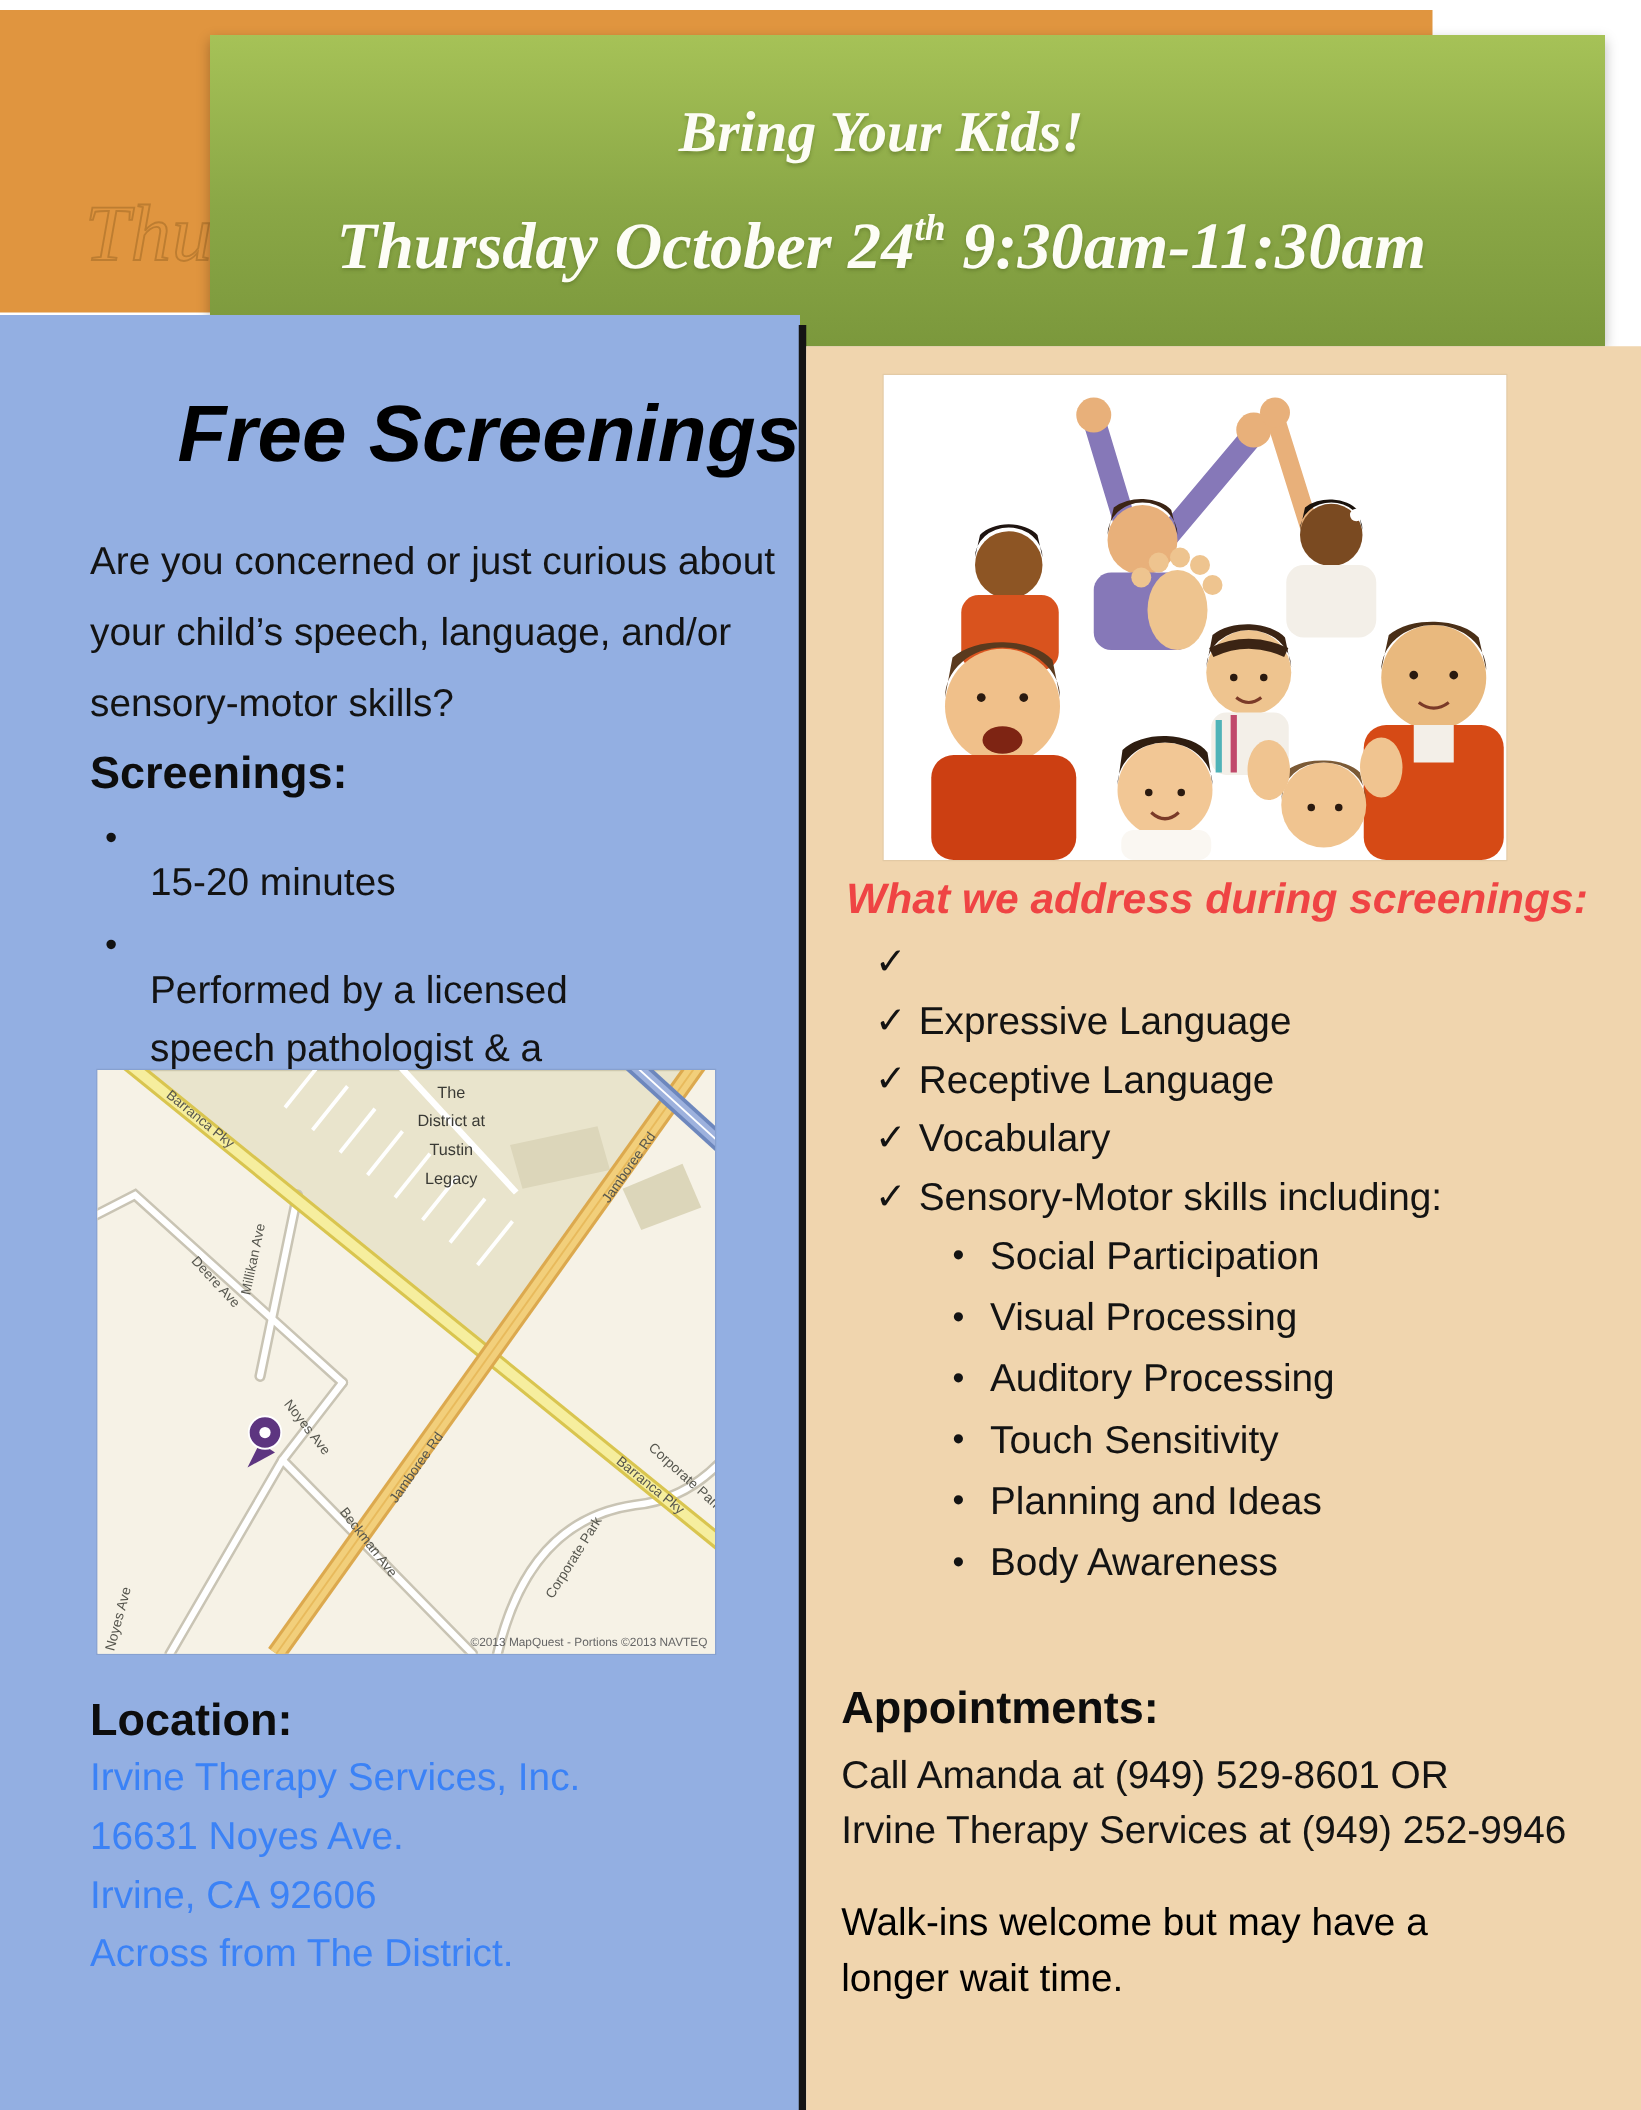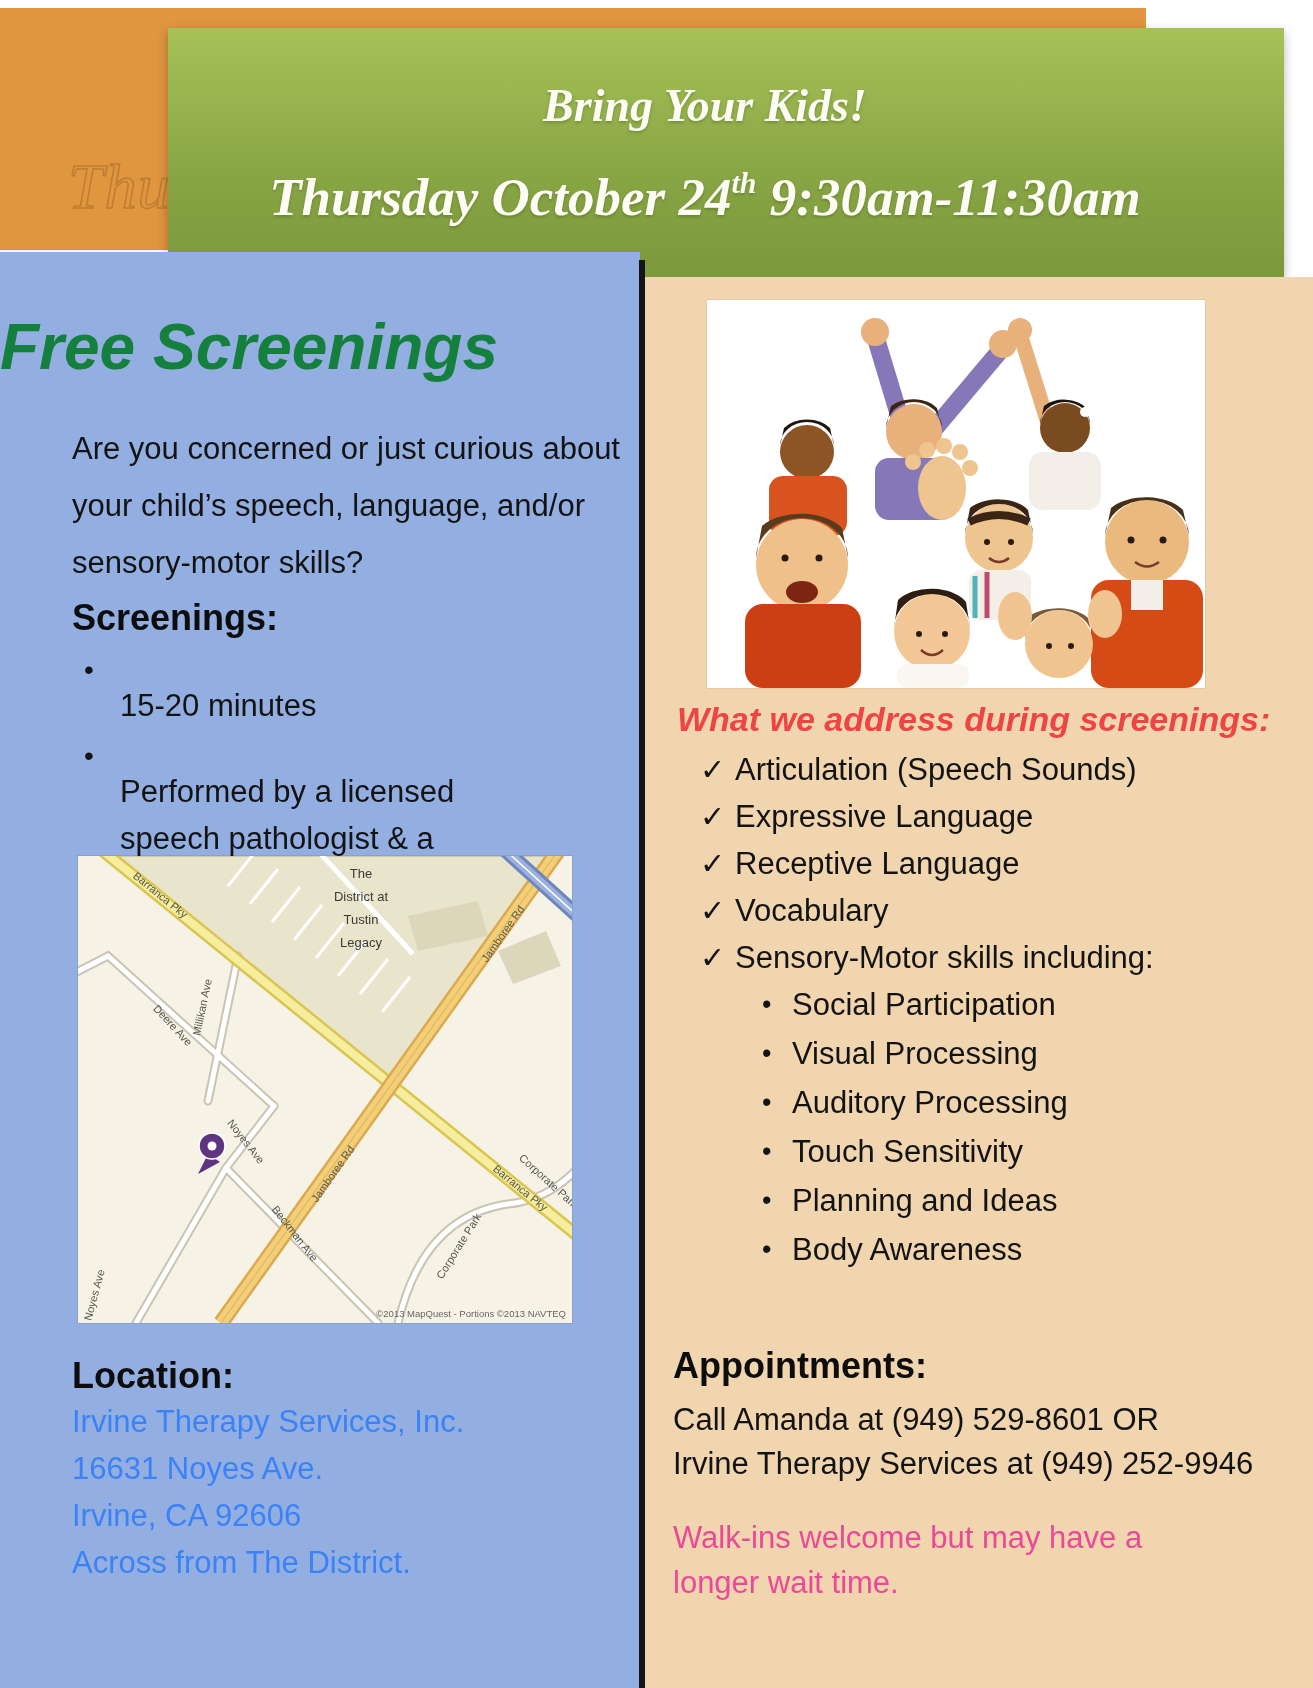--- a/index.html
+++ b/index.html
@@ -21,22 +21,22 @@
   .banner-line2{font-family:"Liberation Serif",serif;font-style:italic;font-weight:bold;
         color:#fdfdf6;font-size:53px;text-shadow:0 2px 3px rgba(60,80,20,.35);}
   .banner-line2 sup{font-size:30px;vertical-align:22px;}
 
   
   .left-panel{position:absolute;left:0;top:252px;width:640px;height:1436px;background:#93afe2;}
   .divider{position:absolute;left:639px;top:260px;width:6px;height:1428px;background:#141414;}
   .right-panel{position:absolute;left:645px;top:277px;width:668px;height:1411px;background:#f0d5ae;}
 
   
-  .free-title{position:absolute;left:0;top:310px;width:640px;text-align:left;
-        font-size:64px;font-weight:bold;font-style:italic;color:#15803d;}
+  .free-title{position:absolute;left:0;top:310px;width:640px;text-align:right;
+        font-size:64px;font-weight:bold;font-style:italic;color:#000000;}
   .intro{position:absolute;left:72px;top:420px;width:560px;font-size:31px;line-height:57px;color:#131313;}
   .screenings-heading{position:absolute;left:72px;top:597px;font-size:36px;font-weight:bold;color:#0d0d0d;}
   .screen-list{position:absolute;left:84px;top:646px;width:470px;}
   .screen-item{display:flex;margin-bottom:3px;font-size:31px;line-height:47px;color:#131313;}
   .screen-item .dot{width:36px;flex:0 0 36px;font-size:28px;}
   .screen-item .itxt{width:440px;margin-top:36px;}
 
   .map-figure{position:absolute;left:78px;top:856px;width:494px;height:467px;background:#f6f2e6;
         box-shadow:0 0 0 1px rgba(0,0,0,.08);}
 
@@ -49,21 +49,21 @@
   .address-heading,.right-heading{color:#ef4444;}
   .right-heading{position:absolute;left:677px;top:700px;font-size:34px;font-weight:bold;font-style:italic;}
   .check-list{position:absolute;left:700px;top:746px;}
   .check-item{display:flex;font-size:31px;line-height:47px;color:#131313;}
   .check-item .chk{width:35px;flex:0 0 35px;font-size:30px;}
   .sub-list{position:absolute;left:762px;top:980px;}
   .sub-item{display:flex;font-size:31px;line-height:49px;color:#131313;}
   .sub-item .dot{width:30px;flex:0 0 30px;font-size:27px;}
   .appointments-heading{position:absolute;left:673px;top:1345px;font-size:36px;font-weight:bold;color:#0d0d0d;text-align:right;}
   .appt-lines{position:absolute;left:673px;top:1398px;font-size:31px;line-height:44px;color:#131313;}
-  .walkins{position:absolute;left:673px;top:1515px;width:470px;font-size:31px;line-height:45px;color:#ec4899;}
+  .walkins{position:absolute;left:673px;top:1515px;width:470px;font-size:31px;line-height:45px;color:#000000;}
 
   svg text{font-family:"Liberation Sans",sans-serif;}
 </style>
 </head>
 <body>
 
 <div class="page">
 
   <div class="orange-band"></div>
   <div class="ghost-text">Thu</div>
@@ -245,21 +245,20 @@
       <circle cx="342" cy="346" r="3" fill="#2a1a10"></circle>
         <circle cx="364" cy="346" r="3" fill="#2a1a10"></circle>
     </svg>
   </div>
 
   <div class="right-heading">What we address during screenings:</div>
 
   <div class="check-list">
     <div class="check-item">
       <span class="chk">✓</span>
-      <span>Articulation (Speech Sounds)</span>
     </div>
     <div class="check-item">
       <span class="chk">✓</span>
       <span>Expressive Language</span>
     </div>
     <div class="check-item">
       <span class="chk">✓</span>
       <span>Receptive Language</span>
     </div>
     <div class="check-item">

